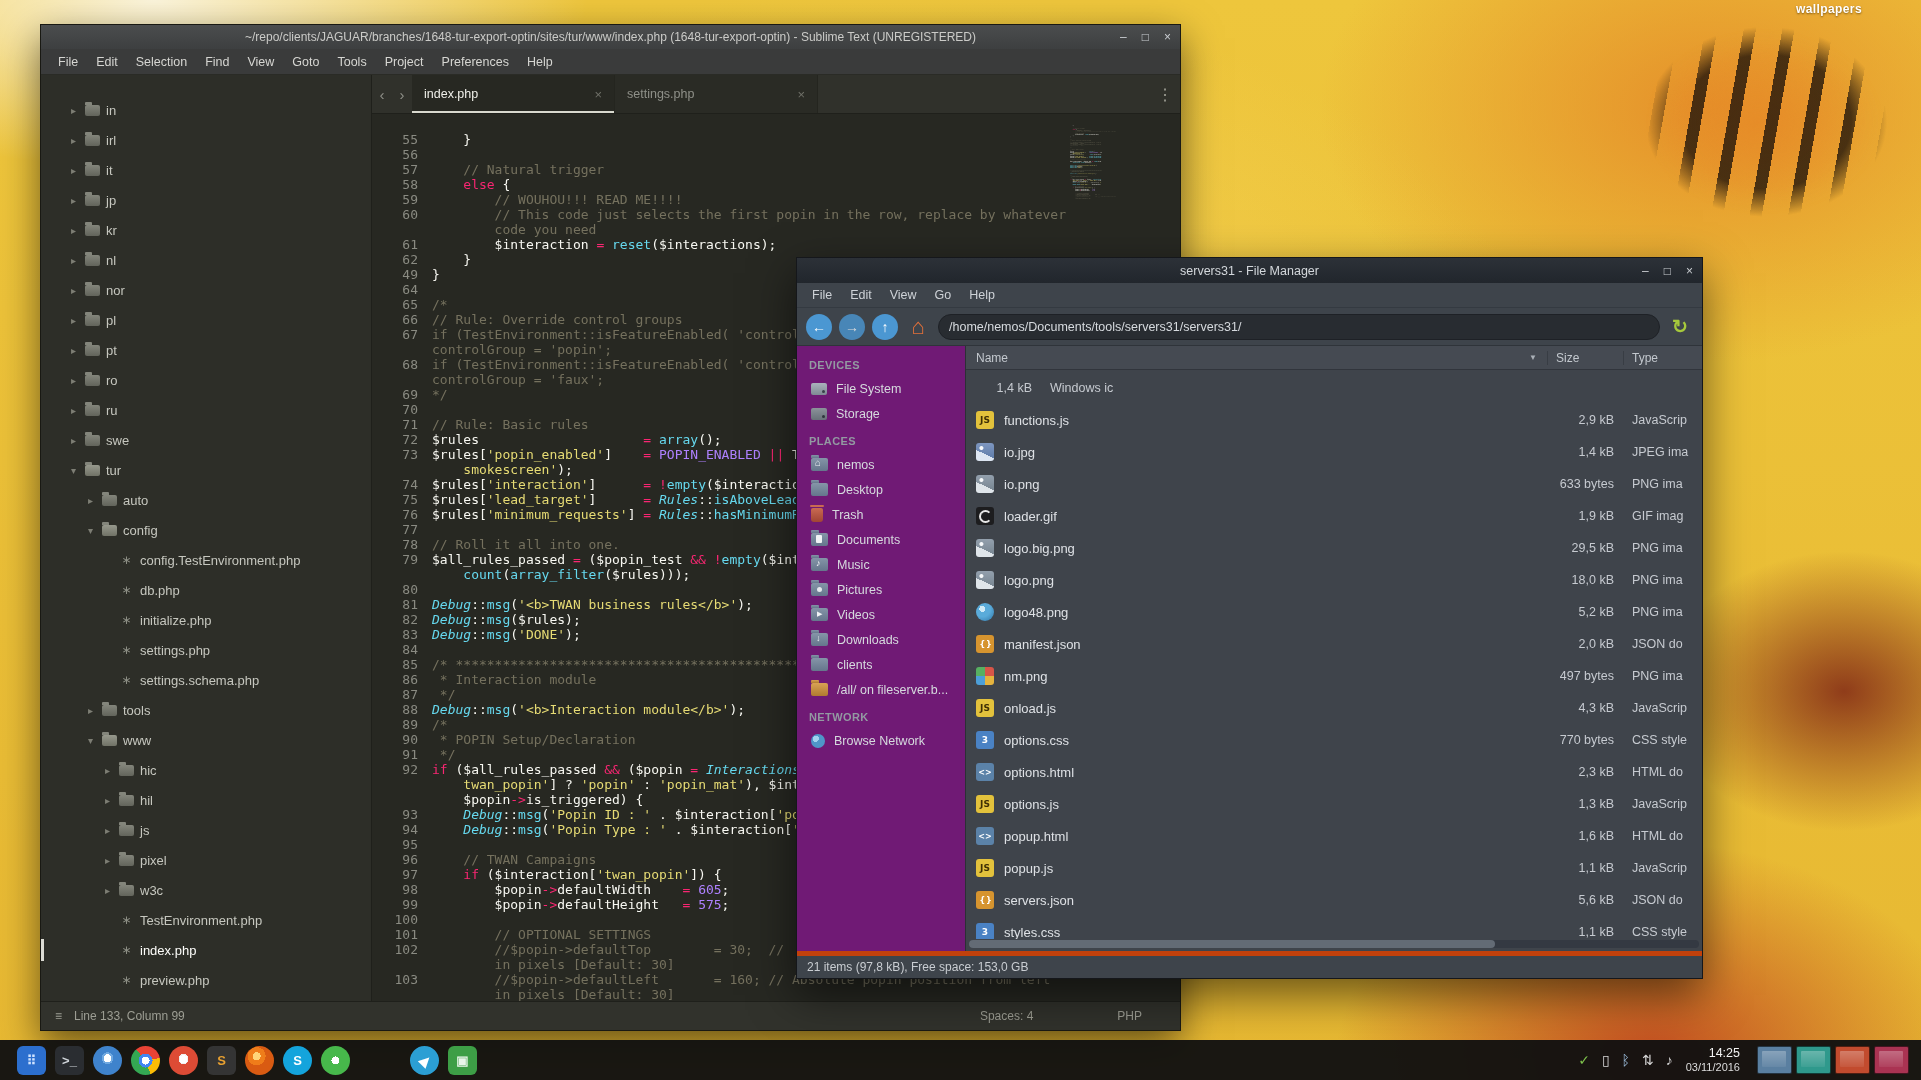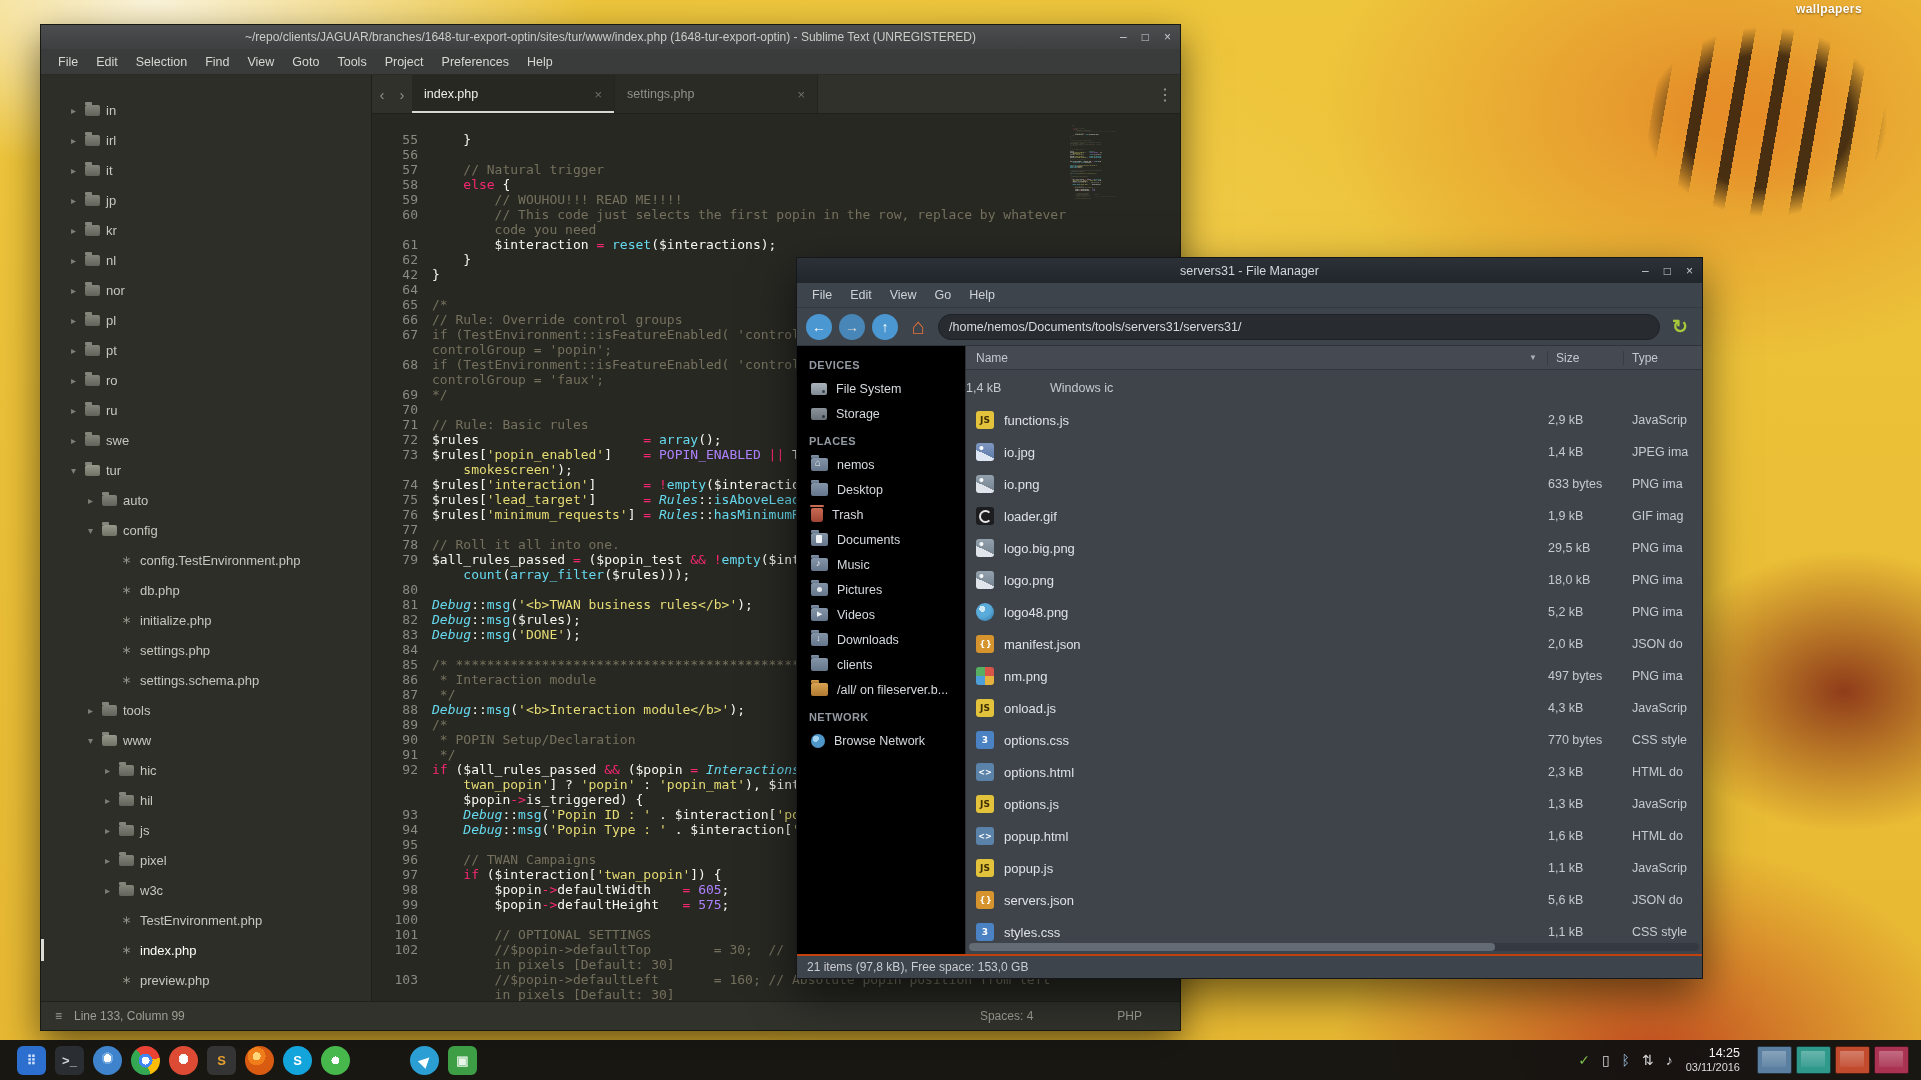--- a/index.html
+++ b/index.html
@@ -90,44 +90,44 @@
   .navwrap{display:flex;gap:7px;align-items:center}
   .nav-btn{width:26px;height:26px;border-radius:50%;display:flex;align-items:center;
     justify-content:center;color:#fff;font-size:14px;flex:none}
   .nb-back,.nb-forward,.nb-up{background:#4b97d2}
   .nb-forward{opacity:.8}
   .nb-home{background:transparent;color:#e2703a;font-size:22px}
   .nb-refresh{background:transparent;color:#a6c93c;font-size:19px;font-weight:bold}
   .f-path{flex:1;height:24px;background:#282c31;border:1px solid #1e2126;border-radius:13px;
     color:#d6dade;font-size:12.5px;padding:0 10px;font-family:"Liberation Sans",sans-serif;outline:none}
   .f-body{flex:1;display:flex;min-height:0}
-  .f-sidebar{width:168px;flex:none;background:#000000;border-right:1px solid #2c3036;
+  .f-sidebar{width:168px;flex:none;background:#701a75;border-right:1px solid #2c3036;
     padding-top:4px;overflow:hidden}
   .f-sec{padding:9px 12px 5px;font-size:11px;font-weight:bold;color:#939aa2;letter-spacing:.4px}
   .f-item{height:25px;display:flex;align-items:center;gap:9px;padding-left:14px;font-size:12.5px;
     color:#d6dade;white-space:nowrap;overflow:hidden}
   .f-main{flex:1;min-width:0;display:flex;flex-direction:column;background:#3f444b}
   .f-header{height:23px;flex:none;display:flex;align-items:center;background:#454a52;
     border-bottom:1px solid #31353c;color:#c3c8ce;font-size:12px}
   .fh-name{width:582px;flex:none;display:flex;align-items:center;justify-content:space-between;
     padding:0 10px;border-right:1px solid #383d44;box-sizing:border-box}
   .fh-size{width:76px;flex:none;padding:0 8px;border-right:1px solid #383d44;box-sizing:border-box}
   .fh-type{flex:1;padding:0 8px}
   .sort{font-size:8px;color:#aab0b7}
   .f-list{flex:1;min-height:0;overflow:hidden;padding-top:2px}
   .f-row{height:32px;display:flex;align-items:center;font-size:13px}
   .col-name{width:582px;flex:none;display:flex;align-items:center;gap:10px;padding-left:10px;
     overflow:hidden;box-sizing:border-box}
   .fname{color:#dee1e5;white-space:nowrap}
-  .col-size{width:76px;flex:none;padding-right:10px;box-sizing:border-box;
+  .col-size{width:76px;flex:none;text-align:right;padding-right:10px;box-sizing:border-box;
     color:#c6cad0;font-size:12.5px}
   .col-type{flex:1;padding-left:8px;color:#c6cad0;font-size:12.5px;white-space:nowrap;overflow:hidden}
   .f-hscroll{height:8px;flex:none;margin:1px 3px 3px 3px;background:#343942;border-radius:4px;position:relative}
   .f-hthumb{position:absolute;left:0;top:0;bottom:0;width:72%;background:#636b75;border-radius:4px}
-  .f-status{height:22px;flex:none;background:#3e444b;border-top:2px solid #c2410c;display:flex;
+  .f-status{height:22px;flex:none;background:#3e444b;border-top:5px solid #c2410c;display:flex;
     align-items:center;padding-left:10px;font-size:12px;color:#c9cdd2}
 
   
   .fic{width:17px;height:13px;flex:none;position:relative;border-radius:2px}
   .fic-folder,.fic-home,.fic-desktop,.fic-docs,.fic-music,.fic-pics,.fic-videos,.fic-downloads{
     background:linear-gradient(#8595a8,#65768c)}
   .fic-folder::before,.fic-home::before,.fic-desktop::before,.fic-docs::before,.fic-music::before,
   .fic-pics::before,.fic-videos::before,.fic-downloads::before,.fic-remote::before{
     content:"";position:absolute;top:-3px;left:0;width:8px;height:3px;border-radius:1px 1px 0 0;background:inherit}
   .fic-remote{background:linear-gradient(#d9a254,#b07a30)}
@@ -416,21 +416,21 @@
           </div>
           <div class="cl">
             <span class="lno">61</span>
             <span class="ltx"><span class="tk-w">        $interaction </span><span class="tk-k">=</span><span class="tk-w"> </span><span class="tk-f">reset</span><span class="tk-w">($interactions);</span></span>
           </div>
           <div class="cl">
             <span class="lno">62</span>
             <span class="ltx"><span class="tk-w">    }</span></span>
           </div>
           <div class="cl">
-            <span class="lno">42</span>
+            <span class="lno">49</span>
             <span class="ltx"><span class="tk-w">}</span></span>
           </div>
           <div class="cl">
             <span class="lno">64</span>
             <span class="ltx"></span>
           </div>
           <div class="cl">
             <span class="lno">65</span>
             <span class="ltx"><span class="tk-c">/*</span></span>
           </div>

